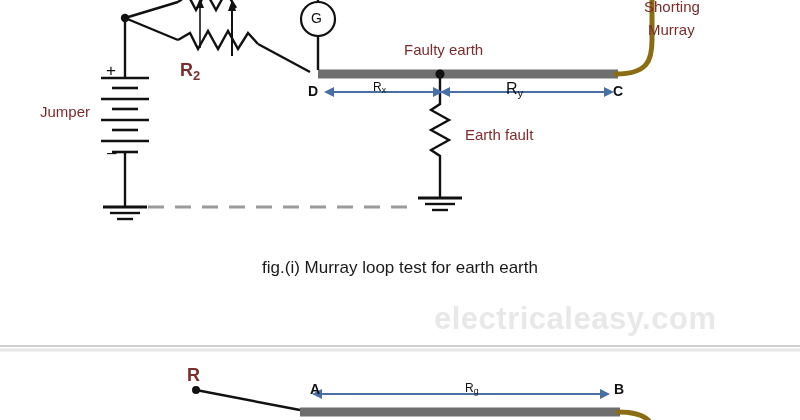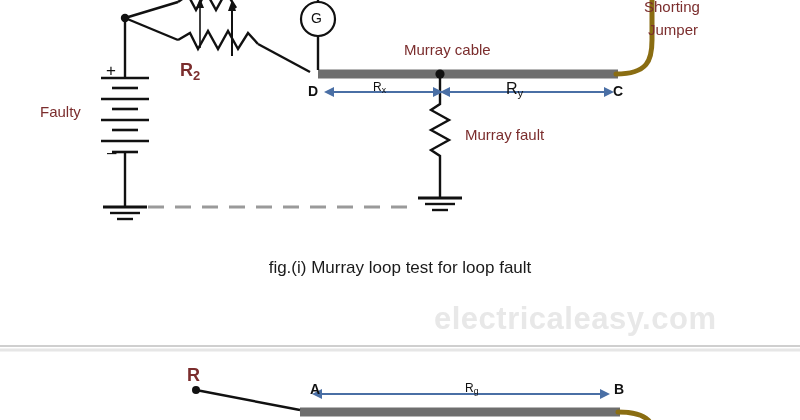--- a/index.html
+++ b/index.html
@@ -155,52 +155,52 @@
       <circle cx="196" cy="390" r="4" fill="#111111"></circle>
     </g>
     <g>
       <line x1="318" y1="394" x2="604" y2="394" stroke="#4a6fa5" stroke-width="2"></line>
       <polygon points="312,394 322,389 322,399" fill="#4a6fa5"></polygon>
       <polygon points="610,394 600,389 600,399" fill="#4a6fa5"></polygon>
     </g>
 
   </svg>
 
-  <div class="lbl maroon" style="left:40px; top:103px; font-size:15px;">Faulty</div>
+  <div class="lbl maroon" style="left:40px; top:103px; font-size:15px;">Jumper</div>
 
   <div class="lbl black" style="left:106px; top:61px; font-size:17px;">+</div>
 
   <div class="lbl black" style="left:107px; top:143px; font-size:17px;">–</div>
 
   <div class="lbl maroon" style="left:180px; top:60px; font-size:18px; font-weight:bold;text-align:center;">
     <span>R</span><span class="sub">2</span>
   </div>
 
   <div class="lbl black" style="left:311px; top:10px; font-size:14px;">G</div>
 
-  <div class="lbl maroon" style="left:404px; top:41px; font-size:15px;">Murray cable</div>
-
-  <div class="lbl maroon" style="left:465px; top:126px; font-size:15px;">Murray fault</div>
+  <div class="lbl maroon" style="left:404px; top:41px; font-size:15px;">Faulty earth</div>
+
+  <div class="lbl maroon" style="left:465px; top:126px; font-size:15px;">Earth fault</div>
 
   <div class="lbl maroon" style="left:644px; top:-2px; font-size:15px;">Shorting</div>
-  <div class="lbl maroon" style="left:648px; top:21px; font-size:15px;">Jumper</div>
+  <div class="lbl maroon" style="left:648px; top:21px; font-size:15px;">Murray</div>
 
   <div class="lbl black" style="left:308px; top:83px; font-size:14px; font-weight:bold;">D</div>
 
   <div class="lbl black" style="left:613px; top:83px; font-size:14px; font-weight:bold;">C</div>
 
   <div class="lbl black" style="left:373px; top:80px; font-size:12px;">
     <span>R</span><span class="sub">x</span>
   </div>
 
   <div class="lbl black" style="left:506px; top:80px; font-size:16px;">
     <span>R</span><span class="sub">y</span>
   </div>
 
-  <div class="caption" style="top:258px;">fig.(i) Murray loop test for loop fault</div>
+  <div class="caption" style="top:258px;">fig.(i) Murray loop test for earth earth</div>
 
   <div class="watermark" style="left:434px; top:301px;">electricaleasy.com</div>
 
   <div class="lbl maroon" style="left:187px; top:365px; font-size:18px; font-weight:bold;">R</div>
 
   <div class="lbl black" style="left:310px; top:381px; font-size:14px; font-weight:bold;">A</div>
 
   <div class="lbl black" style="left:614px; top:381px; font-size:14px; font-weight:bold;">B</div>
 
   <div class="lbl black" style="left:465px; top:381px; font-size:12px;">

